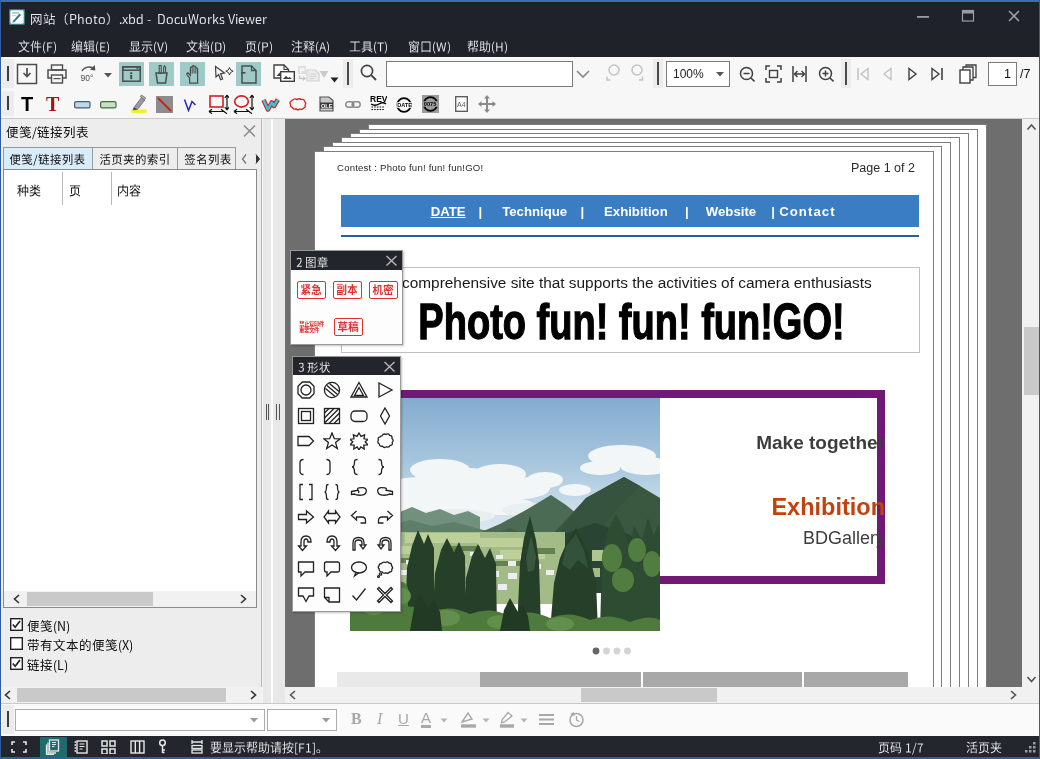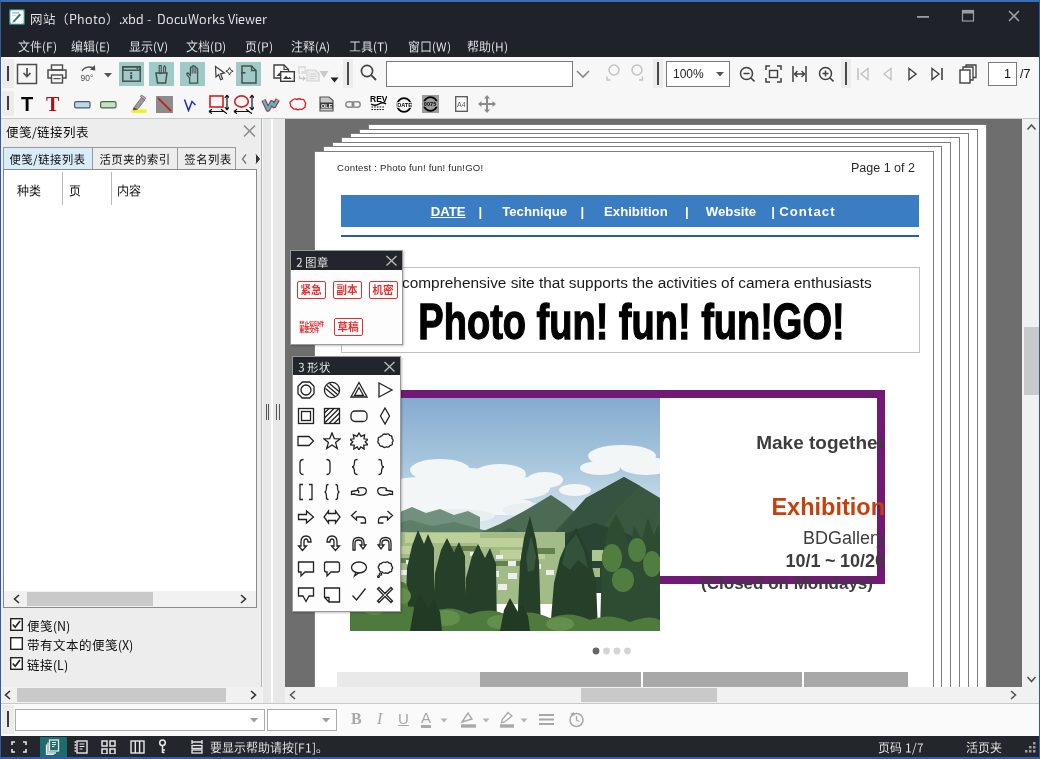--- a/index.html
+++ b/index.html
@@ -539,22 +539,20 @@
               <ellipse cx="210" cy="226" rx="14" ry="7"></ellipse>
             </g>
 <g fill="#223a24">
               <path d="M60 233 L64 210 L70 196 L78 210 L84 202 L90 214 L92 233 Z"></path>
               <path d="M150 233 L154 212 L160 200 L168 214 L172 206 L178 218 L180 233 Z"></path>
             </g>
 </svg>
 <div class="abs" style="left:339px;top:33.5px;width:196px;text-align:right;font-weight:bold;color:#3d3d3d;font-size:19px">Make together</div>
 <div class="abs" style="left:339px;top:96px;width:196px;text-align:right;font-weight:bold;color:#c2410c;font-size:23.5px">Exhibition</div>
 <div class="abs" style="left:339px;top:129.5px;width:196px;text-align:right;font-weight:normal;color:#3d3d3d;font-size:18px">BDGallery</div>
-<div class="abs" style="left:339px;top:152.5px;width:196px;text-align:right;font-weight:bold;color:#3d3d3d;font-size:18px">10/1<span style="padding:0 4.5px">~</span>10/20</div>
-<div class="abs" style="left:306px;top:176px;width:217px;text-align:right;font-weight:bold;color:#3d3d3d;font-size:17px">(Closed on Mondays)</div>
 </div>
 <svg class="abs" style="left:276px;top:494px" width="44" height="10" viewBox="0 0 44 10">
           <circle cx="5" cy="5" r="3.4" fill="#666"></circle>
           <circle cx="15.5" cy="5" r="3.4" fill="#d4d4d4"></circle>
           <circle cx="26" cy="5" r="3.4" fill="#d4d4d4"></circle>
           <circle cx="36.5" cy="5" r="3.4" fill="#d4d4d4"></circle>
         </svg>
 <div class="abs" style="left:22px;top:520px;width:143px;height:16px;background:#e9e9e9"></div>
 <div class="abs" style="left:165px;top:520px;width:428px;height:16px;background:#a8a8a8"></div>
 <div class="abs" style="left:326px;top:520px;width:2px;height:16px;background:#fff"></div>

